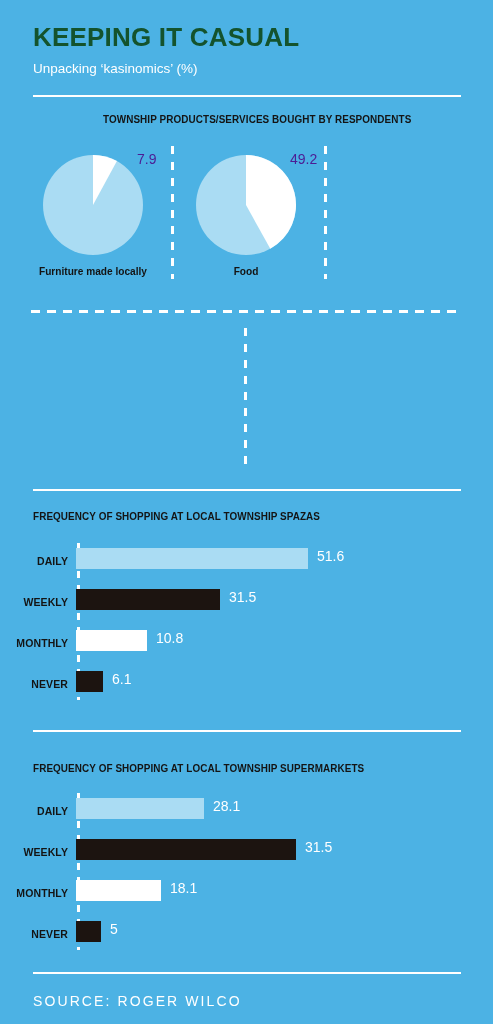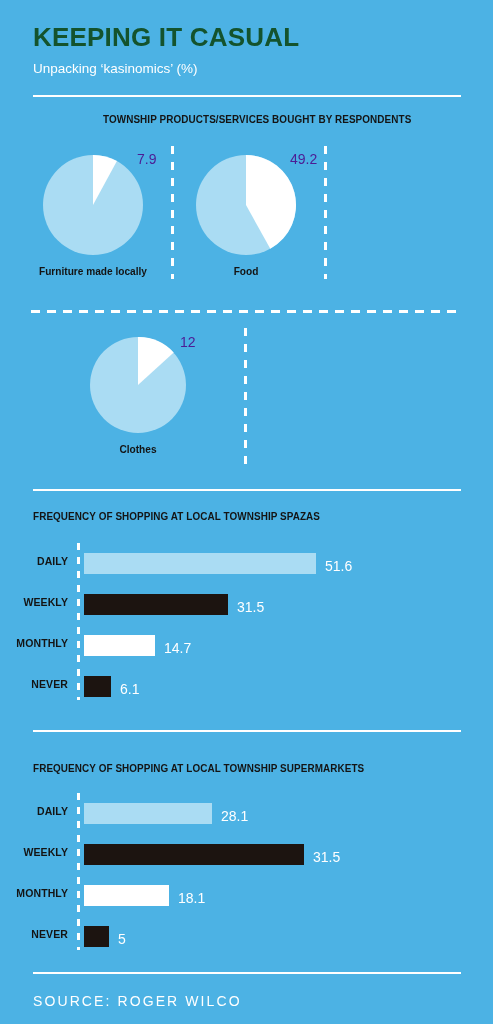--- a/index.html
+++ b/index.html
@@ -144,25 +144,25 @@
     font-family: "Liberation Sans Narrow", "Liberation Sans", sans-serif;
     font-weight: bold;
     font-size: 10.5px;
     letter-spacing: 0.1px;
     color: #141414;
     text-transform: uppercase;
     white-space: nowrap;
   }
   .bar-track {
     position: absolute;
-    left: 72px;
+    left: 64px;
     top: 0;
     height: 26px;
     display: flex;
-    align-items: flex-end;
+    align-items: flex-start;
     padding-left: 12px;
   }
   .bar-fill {
     height: 21px;
   }
   .bar-value {
     margin-left: 9px;
     font-family: "Liberation Sans", sans-serif;
     font-weight: normal;
     font-size: 14px;
@@ -220,30 +220,20 @@
     </div>
     <div class="pie-value" style="left:94px; top:-4px">49.2</div>
     <div class="pie-label" style="top:110px">Food</div>
   </div>
 
   <div class="rule-dashed-v" style="left:324px; top:146px; height:133px"></div>
 
 
   <div class="rule-dashed-h" style="top:310px"></div>
 
-  <div class="pie-group" style="left:90px; top:337px; width:96px;">
-    <div class="pie">
-      <svg width="96" height="96" viewBox="0 0 100 100">
-        <circle cx="50" cy="50" r="50" fill="#aadcf3"></circle>
-        <path d="M50 50 L50 0 A50 50 0 0 1 87.2 16.1 Z" fill="#ffffff"></path>
-      </svg>
-    </div>
-    <div class="pie-value" style="left:90px; top:-3px">12</div>
-    <div class="pie-label" style="top:106px">Clothes</div>
-  </div>
 
   <div class="rule-dashed-v" style="left:244px; top:328px; height:136px"></div>
 
 
   <div class="rule-solid" style="top:489px"></div>
 
   <div class="section-heading" style="left:33px; top:510px">FREQUENCY OF SHOPPING AT LOCAL TOWNSHIP SPAZAS</div>
 
   <div class="bar-chart" style="left:0px; top:543px; width:493px; height:160px">
     <div class="bar-axis" style="left:77px; top:0px; height:157px"></div>
@@ -261,21 +251,21 @@
       <div class="bar-track">
         <div class="bar-fill" style="width:144px; background:#1c1410"></div>
         <div class="bar-value">31.5</div>
       </div>
     </div>
 
     <div class="bar-row" style="top:87px">
       <div class="bar-cat">MONTHLY</div>
       <div class="bar-track">
         <div class="bar-fill" style="width:71px; background:#ffffff"></div>
-        <div class="bar-value">14.7</div>
+        <div class="bar-value">10.8</div>
       </div>
     </div>
 
     <div class="bar-row" style="top:128px">
       <div class="bar-cat">NEVER</div>
       <div class="bar-track">
         <div class="bar-fill" style="width:27px; background:#1c1410"></div>
         <div class="bar-value">6.1</div>
       </div>
     </div>

